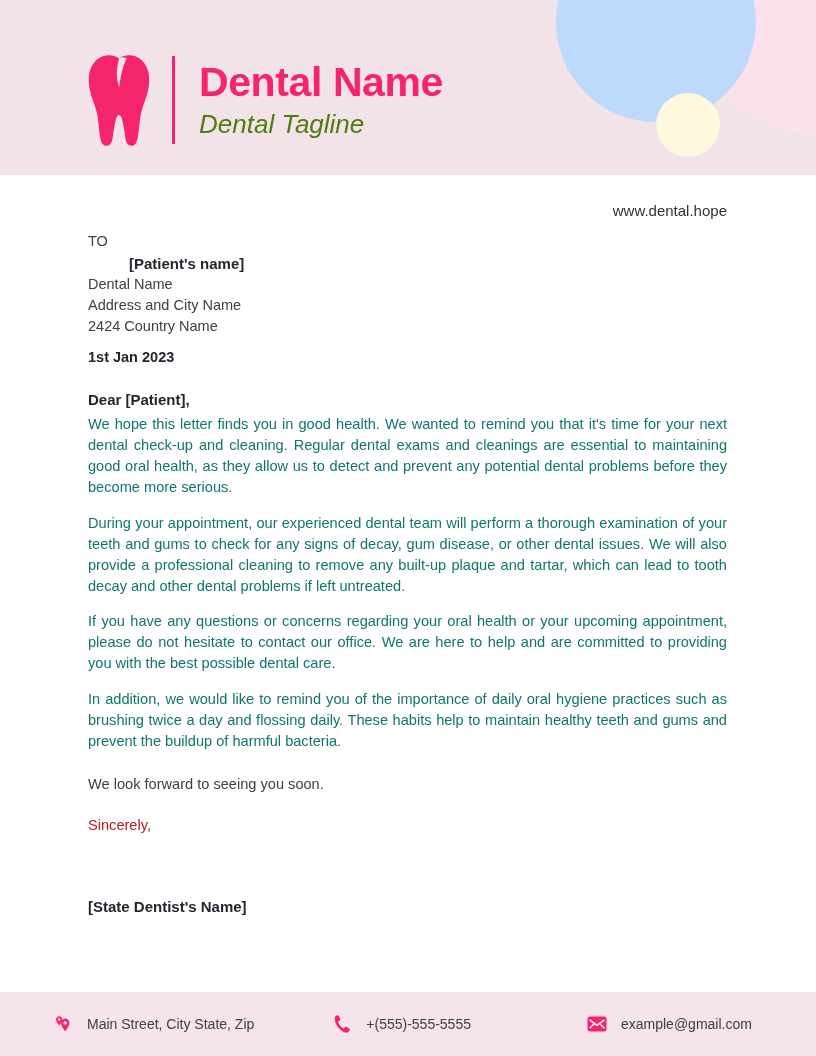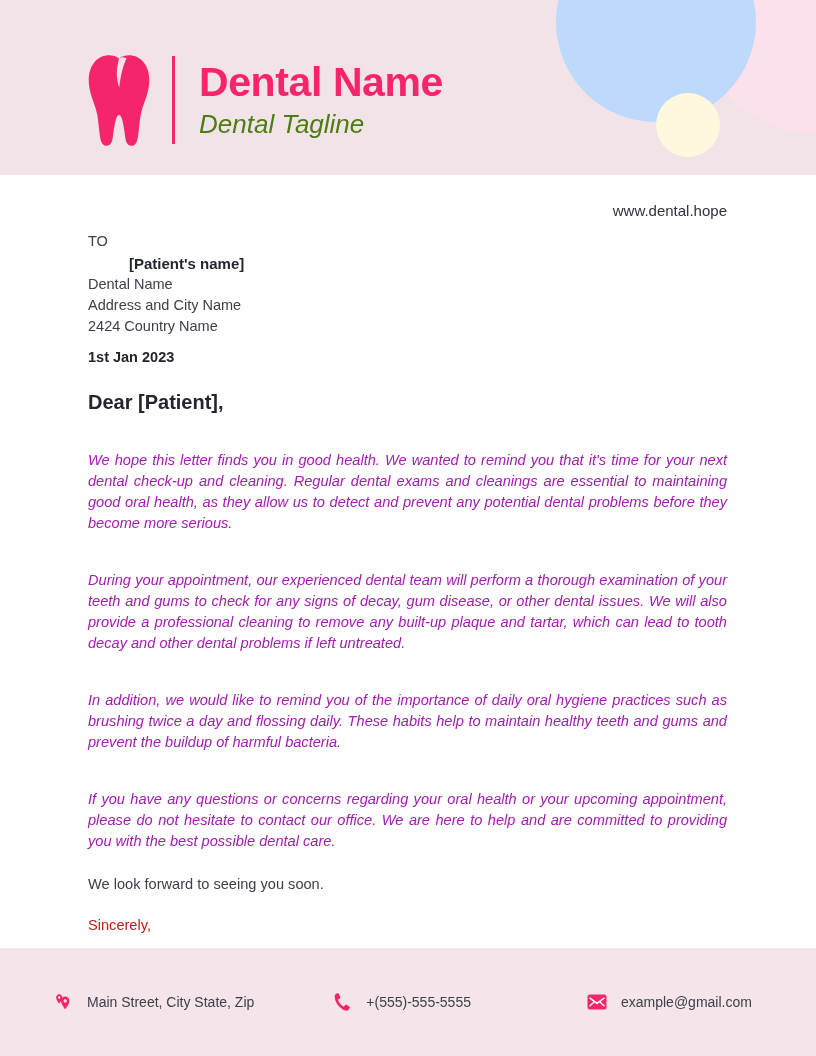--- a/index.html
+++ b/index.html
@@ -137,33 +137,32 @@
 
   .letter-date {
     text-align: left;
     font-size: 14.5px;
     font-weight: bold;
     color: #22262e;
     margin-top: 12px;
   }
 
   .salutation {
-    font-size: 20px;
+    font-size: 15px;
     font-weight: bold;
     color: #22262e;
     margin-top: 26px;
   }
 
   .para {
     font-size: 14.6px;
-    color: #a21caf;
+    color: #0f766e;
     line-height: 21px;
     text-align: justify;
-    margin-top: 36px;
-    font-style: italic;
+    margin-top: 6px;
   }
   .closing-line {
     font-size: 14.6px;
     color: #3b404a;
     line-height: 21px;
     margin-top: 22px;
   }
   .sign-off {
     font-size: 14.6px;
     color: #b91c1c;
@@ -176,21 +175,21 @@
     color: #22262e;
     margin-top: 62px;
   }
 
   
   .footer {
     position: absolute;
     left: 0;
     bottom: 0;
     width: 816px;
-    height: 108px;
+    height: 64px;
     background: #F5E4EA;
     display: flex;
     align-items: center;
   }
   .footer-item {
     display: flex;
     align-items: center;
     font-size: 14px;
     color: #3b404a;
   }
@@ -244,22 +243,22 @@
     <div class="addr-line">Dental Name</div>
     <div class="addr-line">Address and City Name</div>
     <div class="addr-line">2424 Country Name</div>
 
     <div class="letter-date">1st Jan 2023</div>
 
     <div class="salutation">Dear [Patient],</div>
 
     <p class="para">We hope this letter finds you in good health. We wanted to remind you that it's time for your next dental check-up and cleaning. Regular dental exams and cleanings are essential to maintaining good oral health, as they allow us to detect and prevent any potential dental problems before they become more serious.</p>
     <p class="para">During your appointment, our experienced dental team will perform a thorough examination of your teeth and gums to check for any signs of decay, gum disease, or other dental issues. We will also provide a professional cleaning to remove any built-up plaque and tartar, which can lead to tooth decay and other dental problems if left untreated.</p>
+    <p class="para">If you have any questions or concerns regarding your oral health or your upcoming appointment, please do not hesitate to contact our office. We are here to help and are committed to providing you with the best possible dental care.</p>
     <p class="para">In addition, we would like to remind you of the importance of daily oral hygiene practices such as brushing twice a day and flossing daily. These habits help to maintain healthy teeth and gums and prevent the buildup of harmful bacteria.</p>
-    <p class="para">If you have any questions or concerns regarding your oral health or your upcoming appointment, please do not hesitate to contact our office. We are here to help and are committed to providing you with the best possible dental care.</p>
 
     <div class="closing-line">We look forward to seeing you soon.</div>
     <div class="sign-off">Sincerely,</div>
     <div class="dentist-name">[State Dentist's Name]</div>
   </div>
 
   <div class="footer">
 
     <div class="footer-item addr">
       <span class="f-icon">

